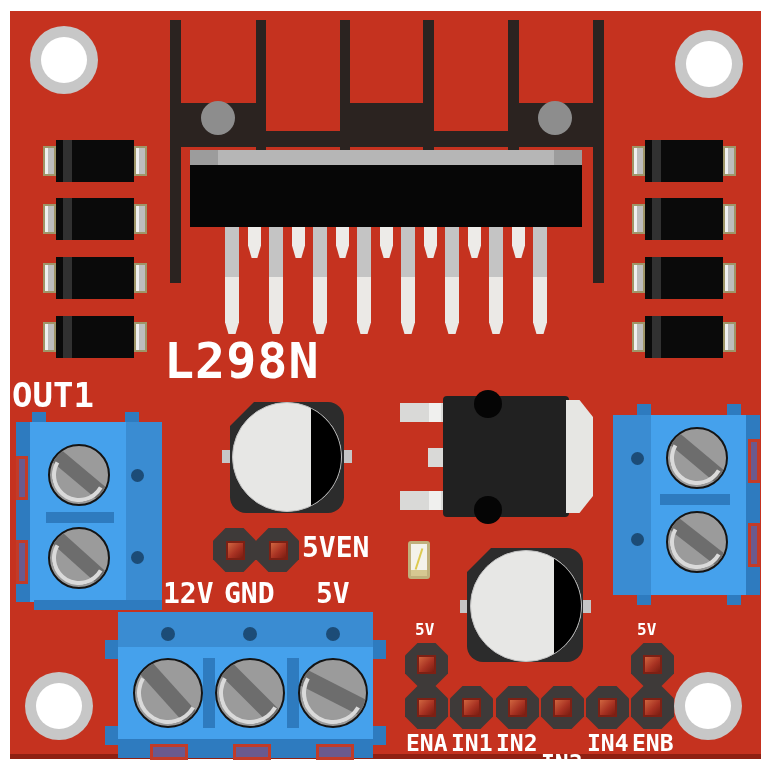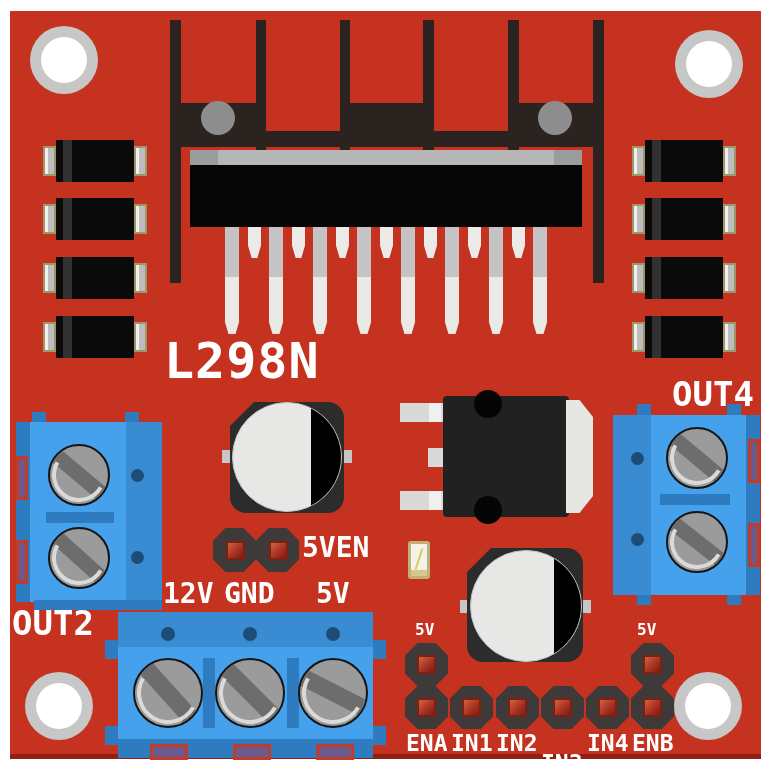--- a/index.html
+++ b/index.html
@@ -300,22 +300,21 @@
     <div class="padpin" style="left:643px;top:655px;"></div>
     <div class="padpin" style="left:417px;top:698px;"></div>
     <div class="padpin" style="left:462px;top:698px;"></div>
     <div class="padpin" style="left:508px;top:698px;"></div>
     <div class="padpin" style="left:553px;top:698px;"></div>
     <div class="padpin" style="left:598px;top:698px;"></div>
     <div class="padpin" style="left:643px;top:698px;"></div>
   </div>
 
   <div class="silk t45" style="left:164px;top:336px;">L298N</div>
-  <div class="silk t34" style="left:12px;top:606px;">OUT2</div>
-  <div class="silk t34" style="left:672px;top:377px;">OUT4</div>
+  <div class="silk t34" style="left:12px;top:378px;">OUT1</div>
   <div class="silk t28" style="left:163px;top:580px;">12V</div>
   <div class="silk t28" style="left:224px;top:580px;">GND</div>
   <div class="silk t28" style="left:316px;top:580px;">5V</div>
   <div class="silk t28" style="left:302px;top:534px;">5VEN</div>
   <div class="silk t16" style="left:415px;top:622px;">5V</div>
   <div class="silk t16" style="left:637px;top:622px;">5V</div>
   <div class="silk t19" style="left:406px;top:732px;">ENA</div>
   <div class="silk t19" style="left:451px;top:732px;">IN1</div>
   <div class="silk t19" style="left:496px;top:732px;text-align:right;">IN2</div>
   <div class="silk t19" style="left:541px;top:752px;">IN3</div>

